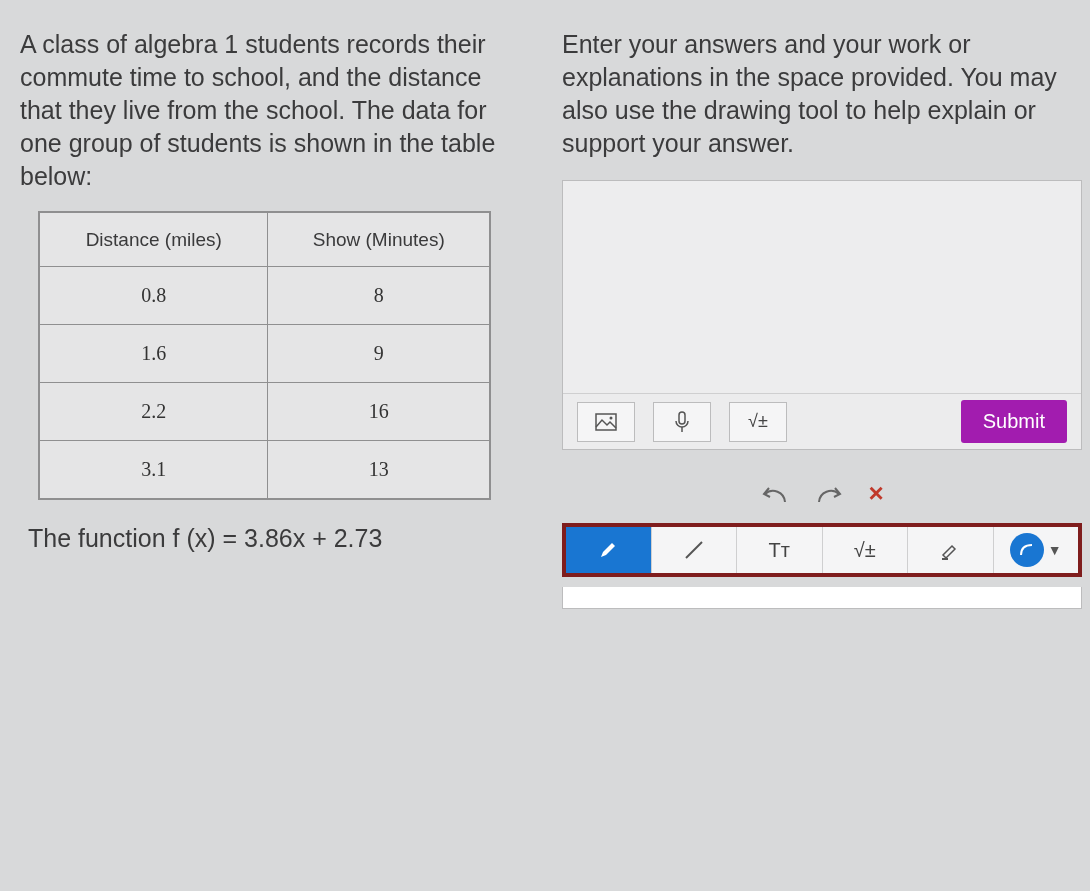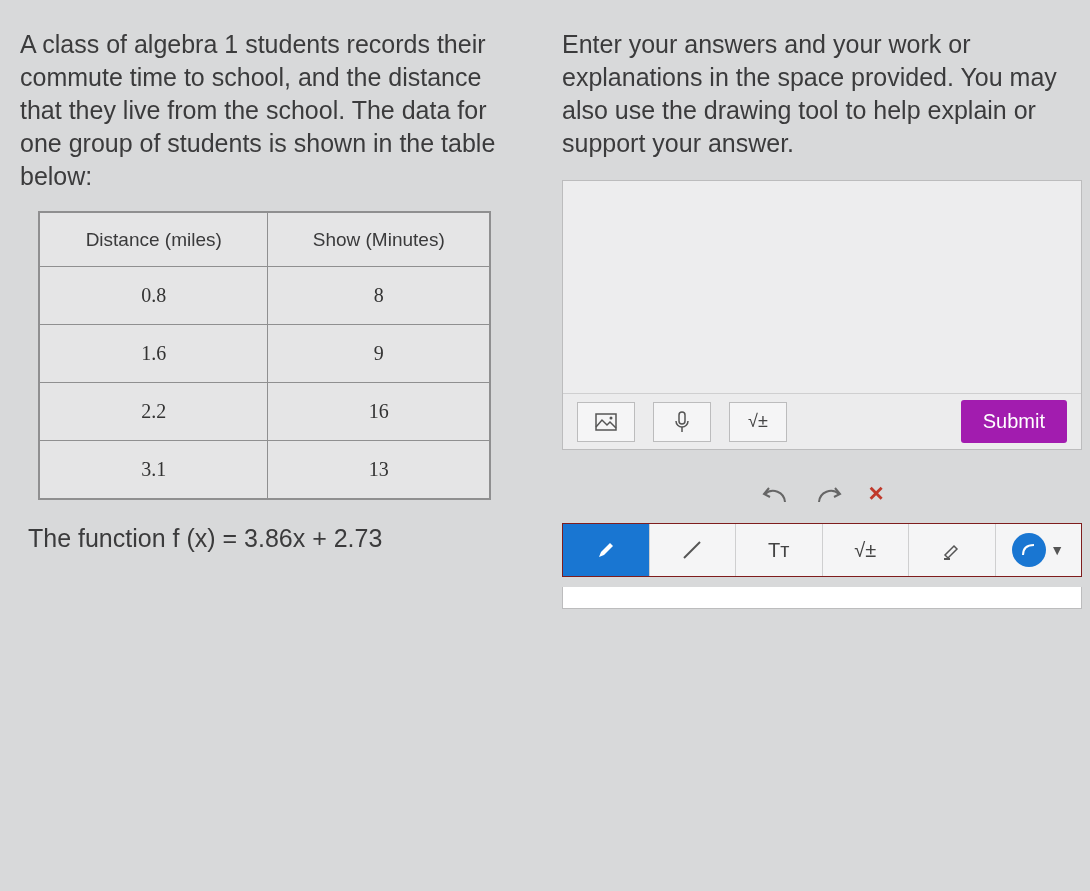--- a/index.html
+++ b/index.html
@@ -105,21 +105,21 @@
     justify-content: center;
     align-items: center;
     margin: 28px 0 14px 0;
     width: 520px;
   }
   .undo-row span { font-size: 24px; color: #595959; }
   .undo-row .x { color: #c0392b; font-size: 26px; font-weight: bold;}
   .tool-row {
     display: flex;
     width: 520px;
-    border: 1px solid #7f1d1d;
+    border: 4px solid #7f1d1d;
     background: #f5f5f6;
     height: 54px;
   }
   .tool-cell {
     flex: 1;
     border-right: 1px solid #cfcfd0;
     display: flex;
     align-items: center;
     justify-content: center;
     font-size: 20px;

